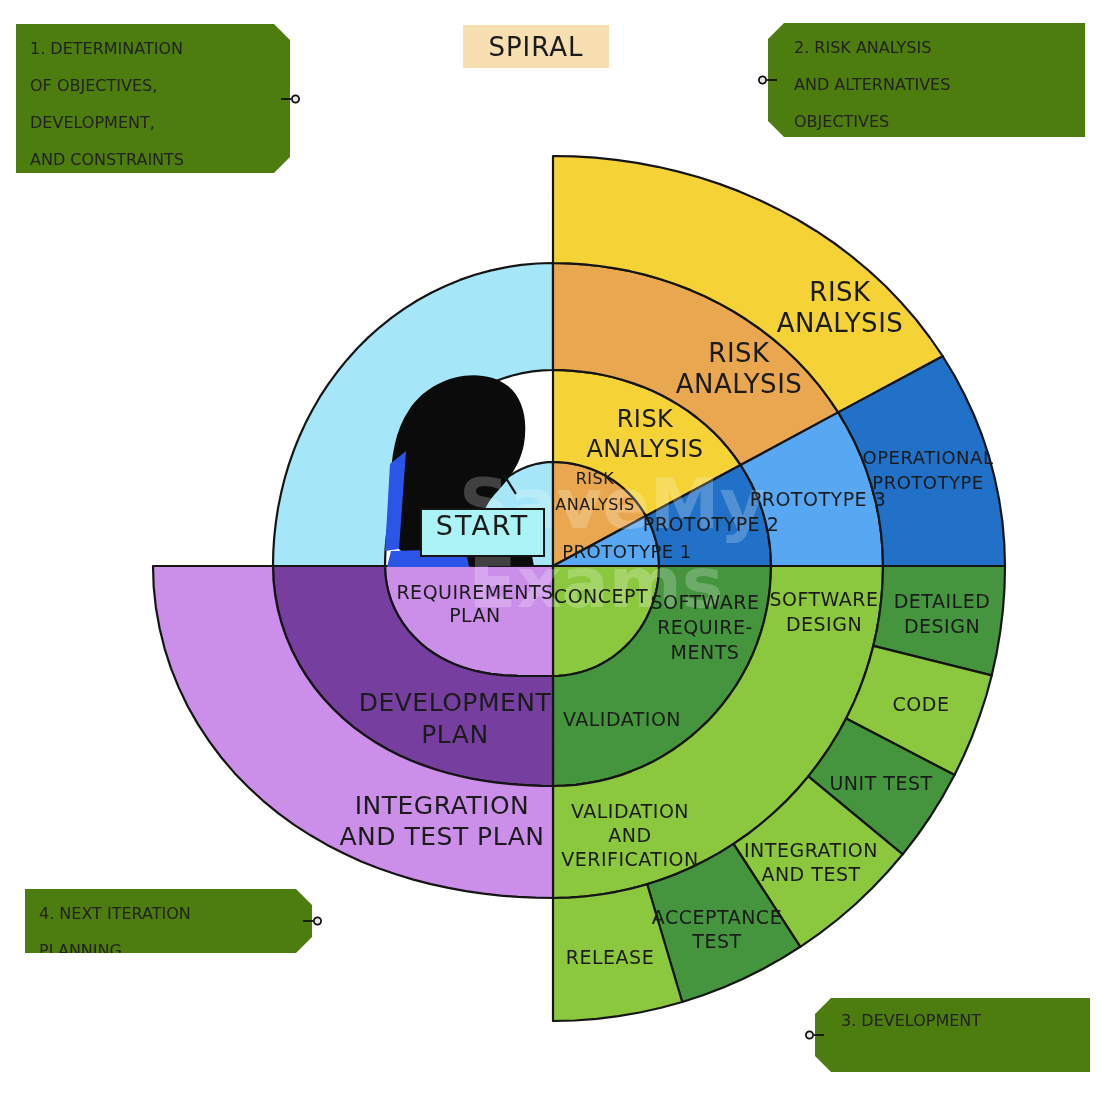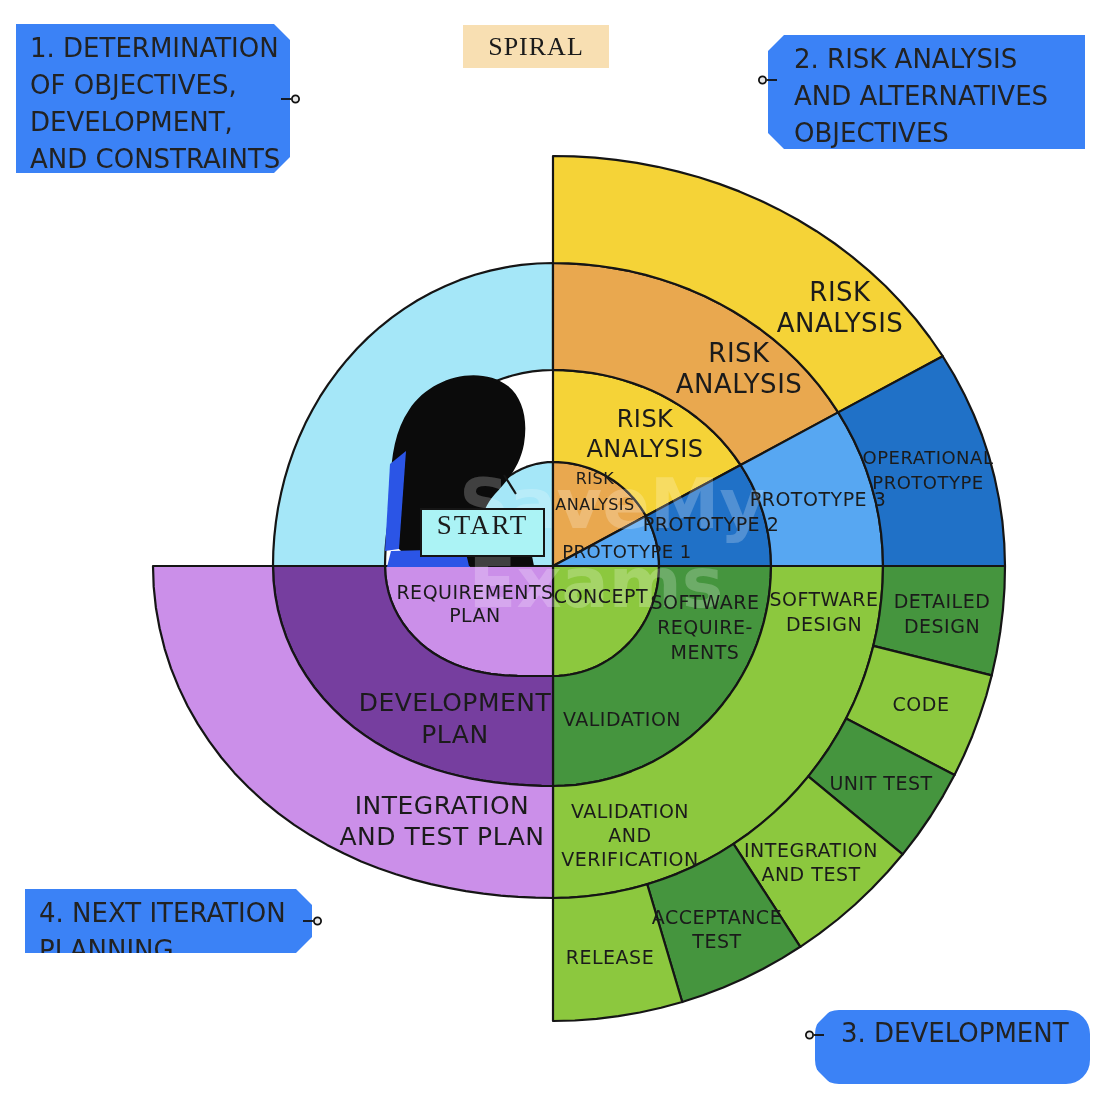--- a/index.html
+++ b/index.html
@@ -1,29 +1,29 @@
 <!DOCTYPE html>
 <html><head>
 <meta charset="utf-8">
 <style>
   html,body{margin:0;padding:0;background:#fff;}
   .stage{position:relative;width:1100px;height:1116px;background:#fff;overflow:hidden;
          font-family:"DejaVu Sans",sans-serif;}
   #diagram-svg{position:absolute;left:0;top:0;}
 
-  .overlay{position:absolute;box-sizing:border-box;color:#1b1b1b;font-family:Liberation Serif, serif;}
+  .overlay{position:absolute;box-sizing:border-box;color:#1b1b1b;}
 
   .tag-wrap{position:absolute;}
-  .tag-body{position:relative;width:100%;height:100%;background:#3b82f6;
-            color:#222;font-size:26px;line-height:37px;letter-spacing:0px;
+  .tag-body{position:relative;width:100%;height:100%;background:#4d7c0f;
+            color:#222;font-size:16px;line-height:37px;letter-spacing:0px;
             box-sizing:border-box;}
   .tag-right .tag-body{clip-path:polygon(0 0,calc(100% - 16px) 0,100% 16px,100% calc(100% - 16px),calc(100% - 16px) 100%,0 100%);
             padding:6px 10px 0 14px;}
   .tag-left .tag-body{clip-path:polygon(16px 0,100% 0,100% 100%,16px 100%,0 calc(100% - 16px),0 16px);
-            padding:6px 8px 0 26px;margin-top:12px;}
+            padding:6px 8px 0 26px;}
   .tag-line{display:block;white-space:nowrap;}
   .tag-pin{position:absolute;top:50%;transform:translateY(-50%);width:22px;height:14px;}
   .tag-right .tag-pin{right:-13px;}
   .tag-left  .tag-pin{left:-13px;}
 
   #title-box{left:463px;top:25px;width:146px;height:43px;background:#F8DFB2;
              display:flex;align-items:center;justify-content:center;
              font-size:26px;letter-spacing:1px;}
   #start-box{left:420px;top:508px;width:125px;height:49px;background:#ABF3F5;
              border:2.5px solid #151515;display:flex;align-items:flex-start;justify-content:center;
@@ -144,21 +144,21 @@
       <span class="tag-line">4. NEXT ITERATION</span>
       <span class="tag-line">PLANNING</span>
     </div>
     <svg class="tag-pin" viewBox="0 0 22 14">
       <line x1="0" y1="7" x2="10" y2="7" stroke="#111" stroke-width="1.8"></line>
       <circle cx="14.5" cy="7" r="3.6" fill="#E9E9E9" stroke="#111" stroke-width="1.8"></circle>
     </svg>
   </div>
 
   <div class="tag-wrap tag-left" style="left:815px;top:998px;width:275px;height:74px;">
-    <div class="tag-body" style="line-height:34px;border-radius:24px;">
+    <div class="tag-body" style="line-height:34px;">
       <span class="tag-line">3. DEVELOPMENT</span>
     </div>
     <svg class="tag-pin" viewBox="0 0 22 14">
       <line x1="12" y1="7" x2="22" y2="7" stroke="#111" stroke-width="1.8"></line>
       <circle cx="7.5" cy="7" r="3.6" fill="#E9E9E9" stroke="#111" stroke-width="1.8"></circle>
     </svg>
   </div>
 
 </div>
 

